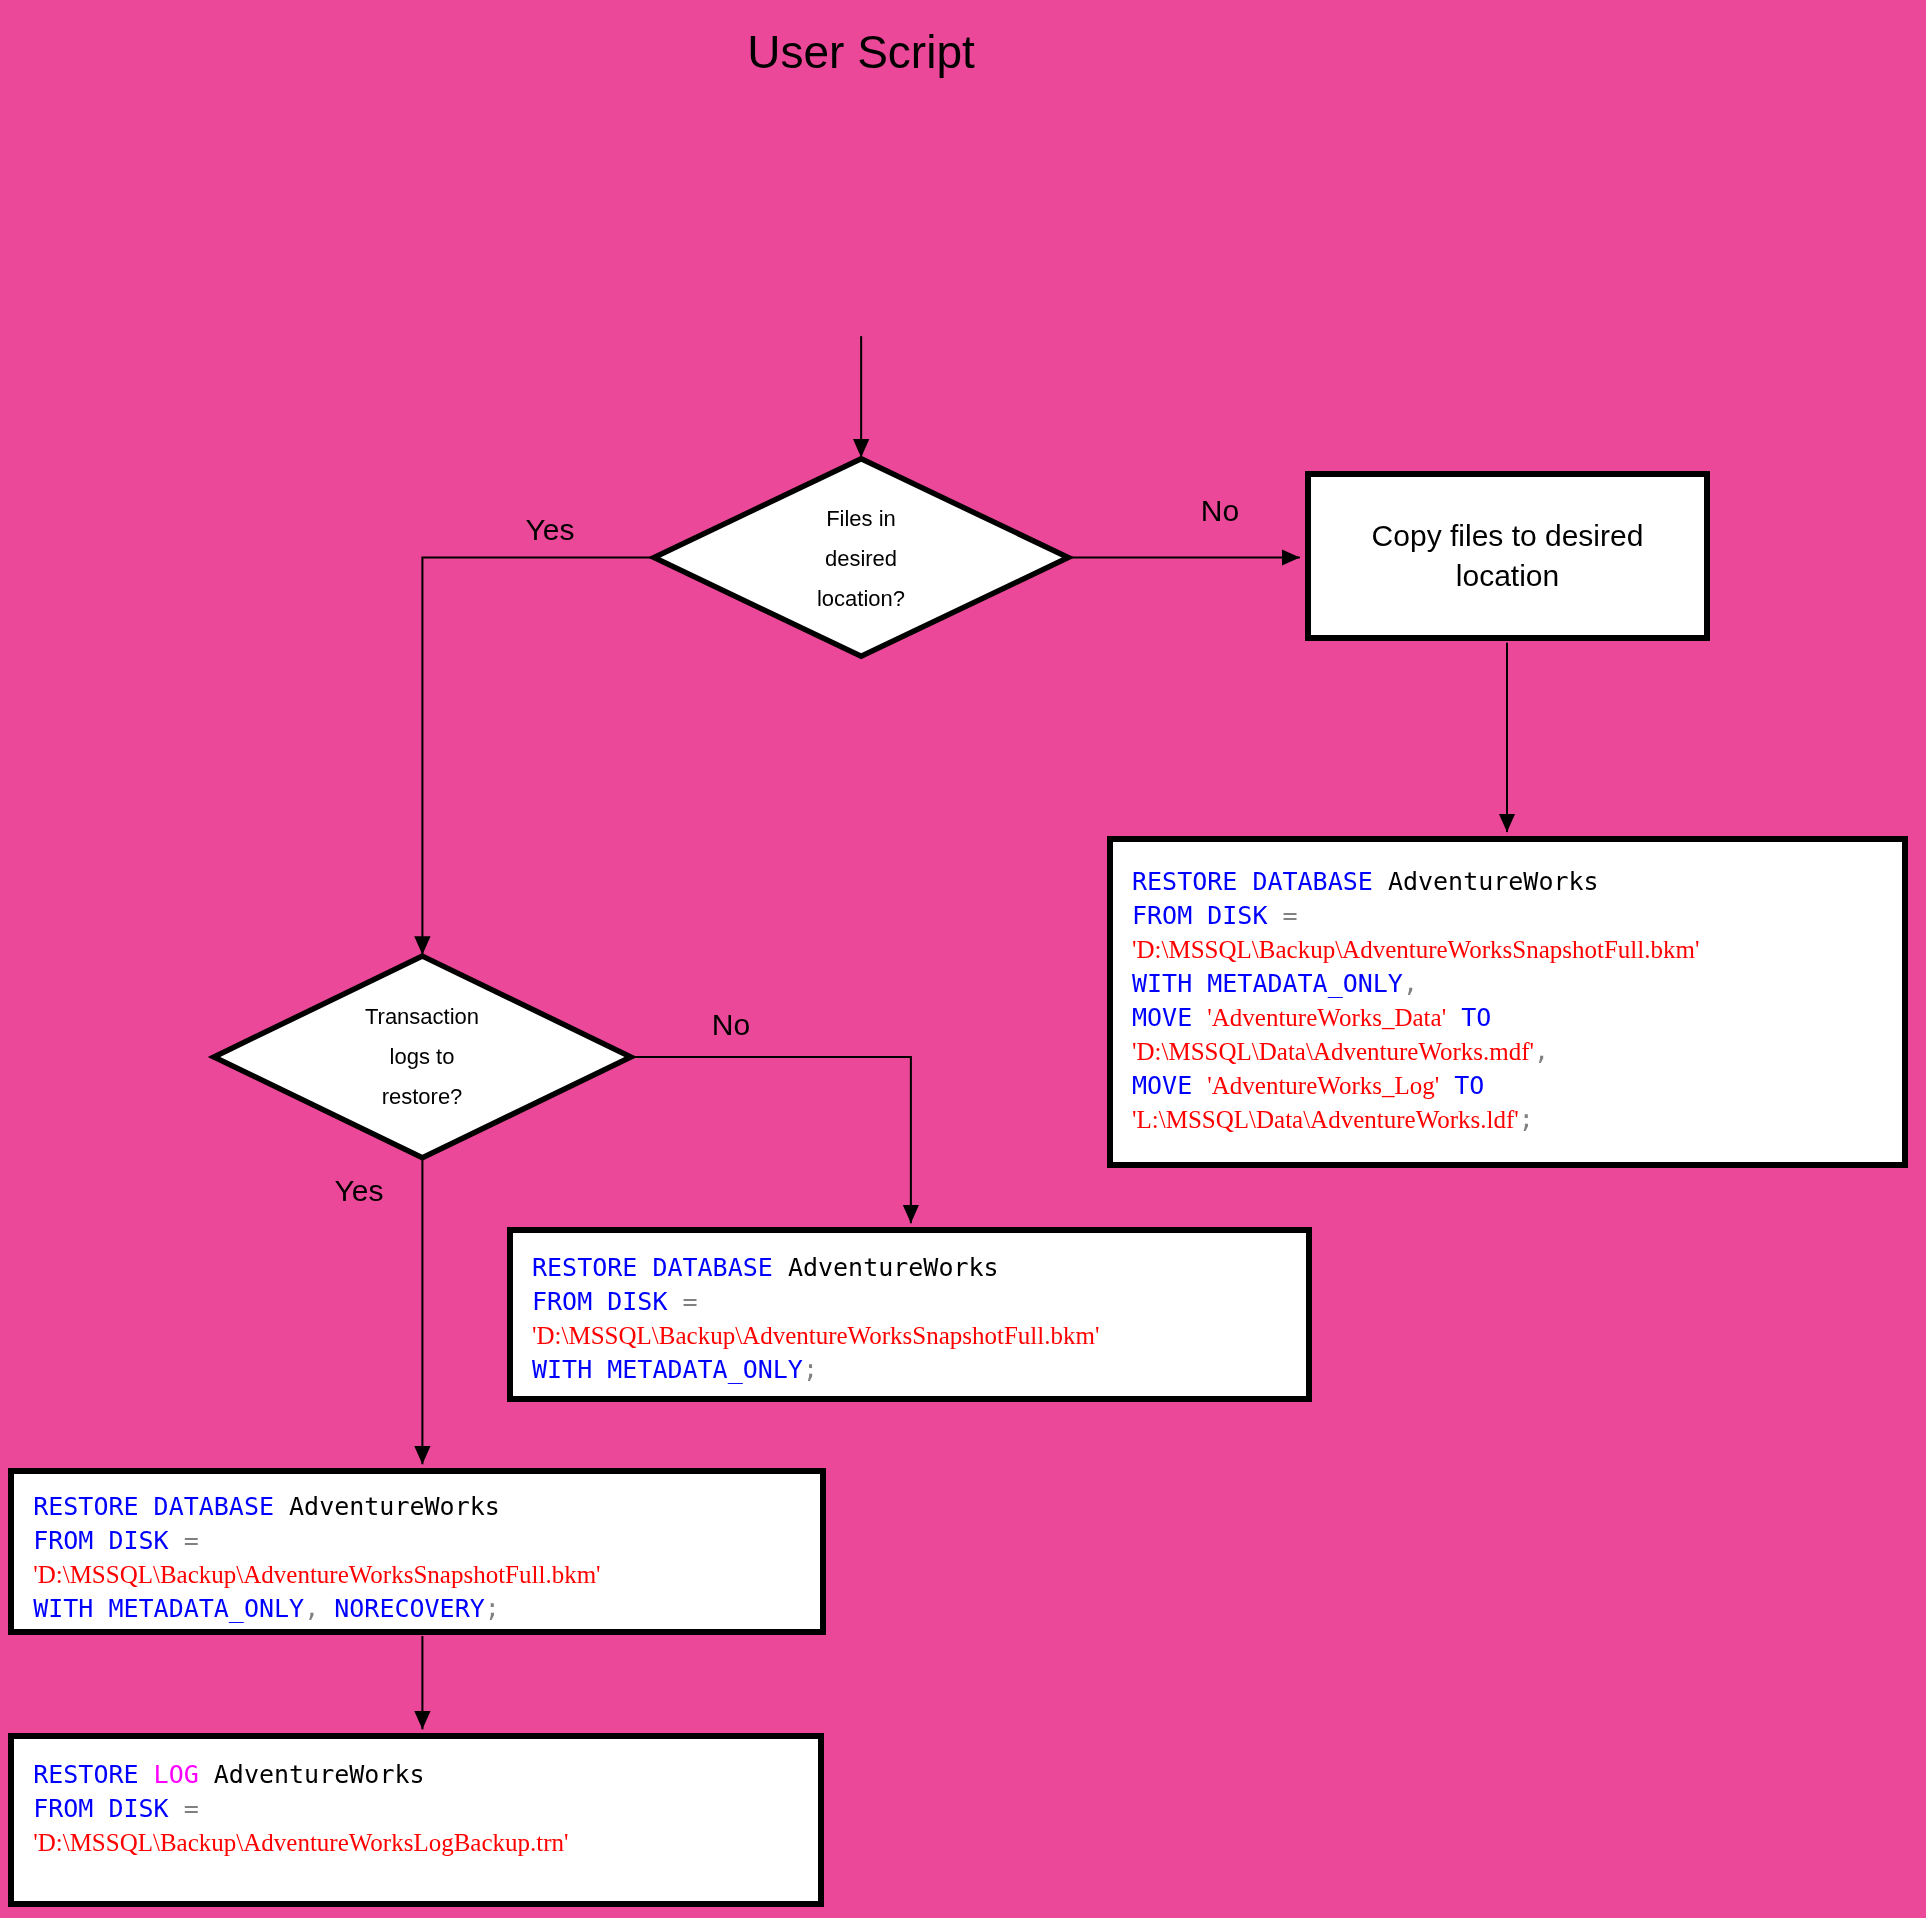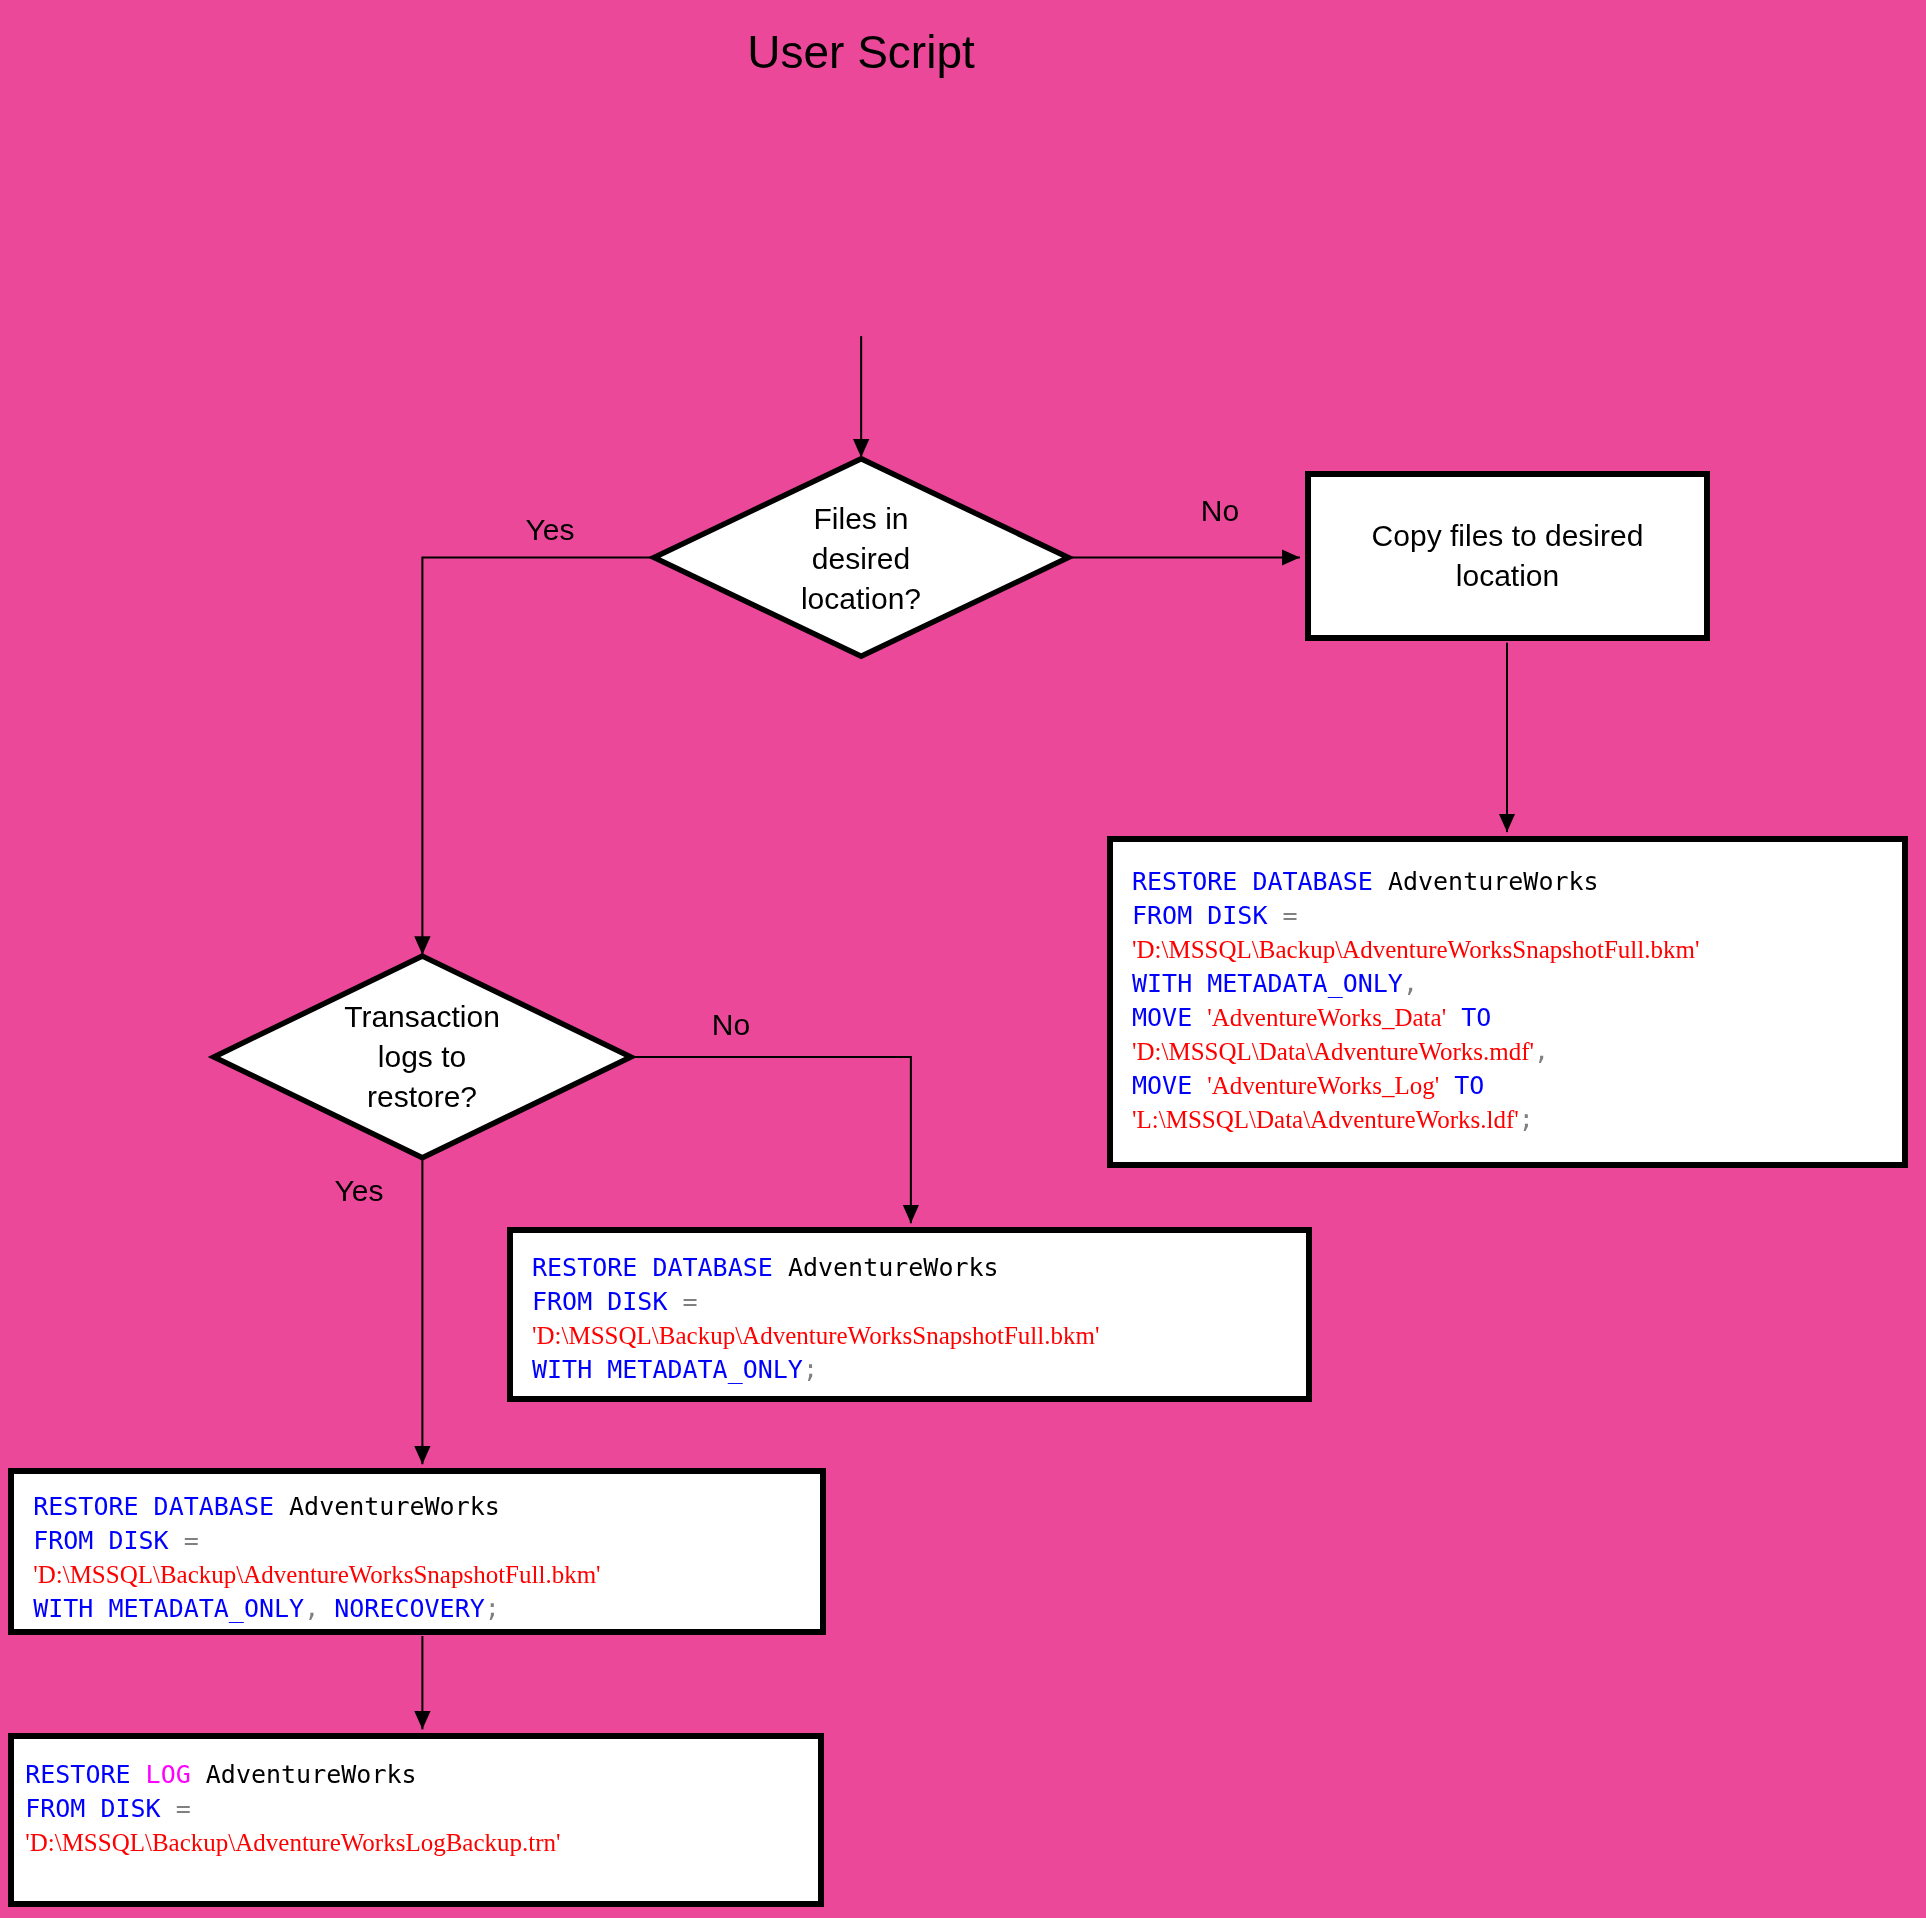--- a/index.html
+++ b/index.html
@@ -28,21 +28,21 @@
     text-align:center;
     font-size:30px;line-height:40px;
     box-sizing:border-box;
   }
   .box-mount{left:661px;top:165px;width:401px;height:170px;}
   .box-copy{left:1305px;top:471px;width:405px;height:170px;}
   .diamond-label{
     position:absolute;
     transform:translate(-50%,-50%);
     text-align:center;
-    font-size:30px;line-height:40px;
+    font-size:22px;line-height:40px;
     white-space:nowrap;
   }
   .dl-files{left:861px;top:559px;}
   .dl-logs{left:422px;top:1057px;}
   .edge-label{
     position:absolute;
     transform:translate(-50%,-50%);
     font-size:30px;line-height:1;
     white-space:nowrap;
   }
@@ -55,21 +55,21 @@
     background:#fff;
     border:6.1px solid #000;
     box-sizing:border-box;
     font-family:"DejaVu Sans Mono", monospace;
     font-size:25px;line-height:34px;
     overflow:hidden;
   }
   .cb-move{left:1107px;top:836px;width:801px;height:332px;padding:23px 19px;}
   .cb-metadata{left:507px;top:1227px;width:805px;height:175px;padding:17.7px 19px;}
   .cb-norecovery{left:8.2px;top:1468px;width:818px;height:167px;padding:16.4px 19px;}
-  .cb-log{left:8.2px;top:1733px;width:816px;height:174px;padding:19px 11px;}
+  .cb-log{left:8.2px;top:1733px;width:816px;height:174px;padding:19px 19px;}
   .code-line{white-space:pre;}
   .tok-kw{color:#0000ff;}
   .tok-str{color:#ff0000;font-family:Liberation Serif, serif;}
   .tok-op{color:#808080;}
   .tok-id{color:#000000;}
   .tok-mg{color:#ff00ff;}
 </style>
 </head>
 <body>
 

